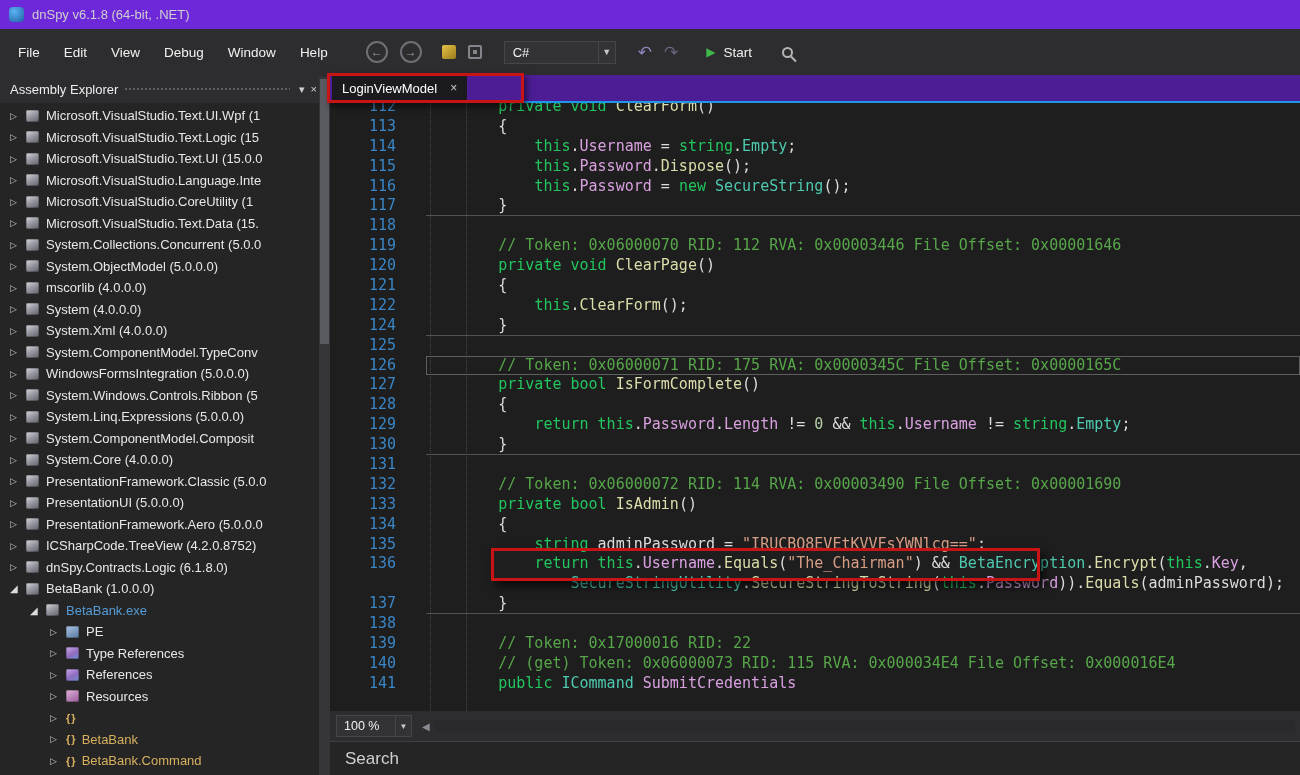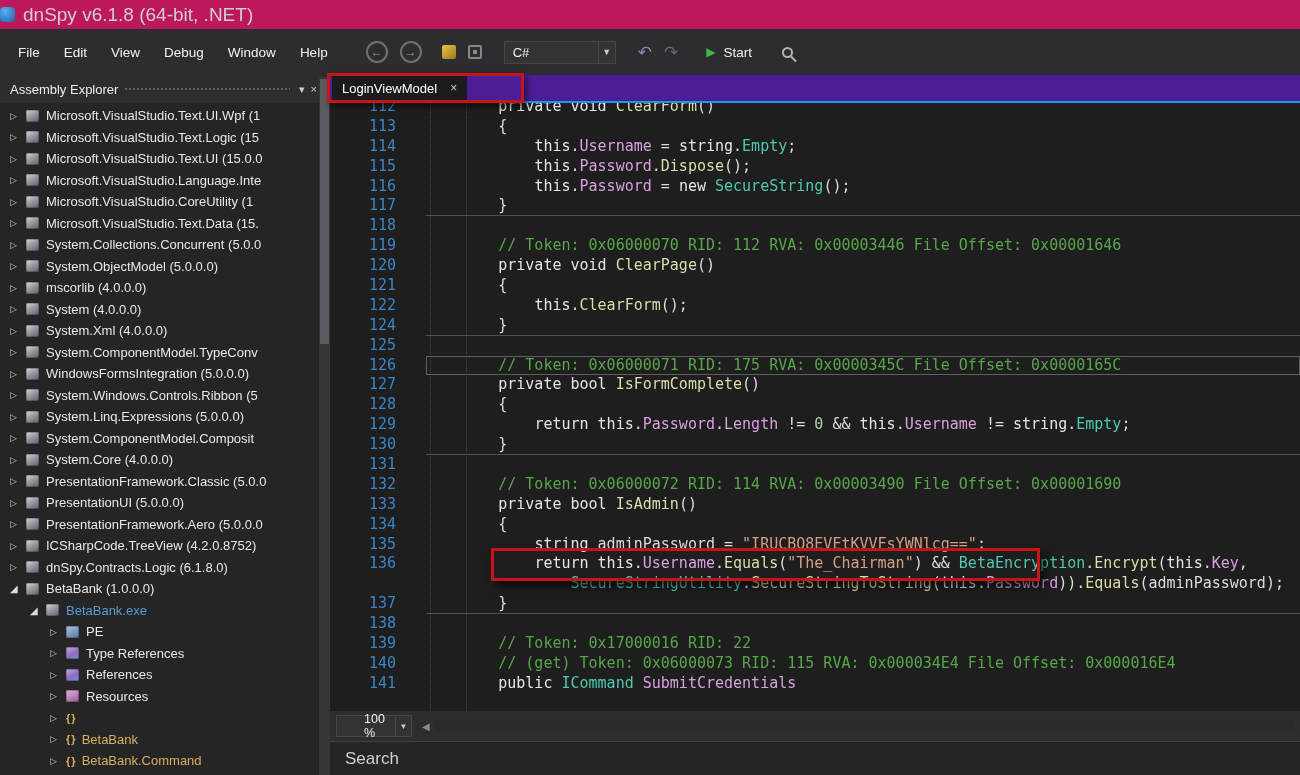--- a/index.html
+++ b/index.html
@@ -7,22 +7,22 @@
   html,body { width:1300px; height:775px; overflow:hidden; }
   body {
     position:relative;
     background:#2d2d30;
     font-family:"Liberation Sans", sans-serif;
     color:#f1f1f1;
     cursor:default;
   }
 
   
-  .titlebar { height:29px; display:flex; align-items:center; gap:8px; 
-              background:#be185d; color:#cfcfcf; font-size:19px; }
+  .titlebar { height:29px; display:flex; align-items:center; gap:8px; padding-left:9px;
+              background:#6d28d9; color:#cfcfcf; font-size:13px; }
   .logo { width:15px; height:15px; border-radius:4px; flex:none;
           background:radial-gradient(circle at 35% 30%, #5db2f0, #1b62a8); }
 
   
   .menubar { height:46px; display:flex; align-items:center; font-size:13.5px; background:#2d2d30; }
   .menus { display:flex; margin-left:6px; }
   .menu-item { padding:6px 12px; }
   .toolbar { display:flex; align-items:center; margin-left:26px; gap:12px; }
   .navbtn { width:22px; height:22px; border:2px solid #6f7076; border-radius:50%; color:#9a9aa2;
             display:flex; align-items:center; justify-content:center; font-size:12px; flex:none; }
@@ -82,27 +82,27 @@
   .editor { flex:1; background:#1e1e1e; position:relative; overflow:hidden;
             font-family:"DejaVu Sans Mono", monospace; font-size:15px; }
   .guide { position:absolute; top:0; bottom:0; width:0; border-left:1px dotted #464646; }
   .g1 { left:100px; } .g2 { left:136px; }
   .code-lines { margin-top:-6px; position:relative; }
   .code-line { display:flex; height:19.9px; line-height:19.9px; position:relative; }
   .ln { width:66px; text-align:right; color:#3a86c6; flex:none; white-space:pre; }
   .codewrap { flex:1; min-width:0; margin-left:30px; white-space:pre; }
   .codewrap.current { box-shadow:inset 0 0 0 1px #5f5f5f; }
   .code-line.sep::after { content:""; position:absolute; left:96px; right:0; bottom:0; height:1px; background:#50505б; background:#505056; }
-  .tk-k { color:#e5e5e5; } .tk-m { color:#dcdcaa; } .tk-p { color:#d8a0df; } .tk-t { color:#4ec9b0; }
+  .tk-k { color:#22c55e; } .tk-m { color:#dcdcaa; } .tk-p { color:#d8a0df; } .tk-t { color:#4ec9b0; }
   .tk-s { color:#d69d85; } .tk-c { color:#57a64a; } .tk-n { color:#b5cea8; } .tk-w { color:#dcdcdc; }
 
   
   .hscrollrow { height:30px; background:#2d2d30; display:flex; align-items:center; flex:none; }
   .zoom-combo { margin-left:6px; width:76px; height:22px; background:#333337; border:1px solid #46464a;
-                display:flex; align-items:center; font-size:12.5px; color:#f1f1f1; flex:none;padding-left:20px; }
+                display:flex; align-items:center; font-size:12.5px; color:#f1f1f1; flex:none; }
   .zoom-val { flex:1; padding-left:7px; }
   .zoom-arrow { width:16px; align-self:stretch; display:flex; align-items:center; justify-content:center;
                 border-left:1px solid #46464a; font-size:8px; color:#c8c8c8; }
   .hs-left { margin-left:10px; color:#8a8a92; font-size:10px; }
   .hs-track { flex:1; height:12px; margin:0 5px; background:#2a2a2e; }
 
   
   .searchpanel { height:34px; background:#252526; border-top:1px solid #3f3f46;
                  display:flex; align-items:center; padding-left:15px; font-size:17px; color:#d0d0d0; flex:none; }
 

